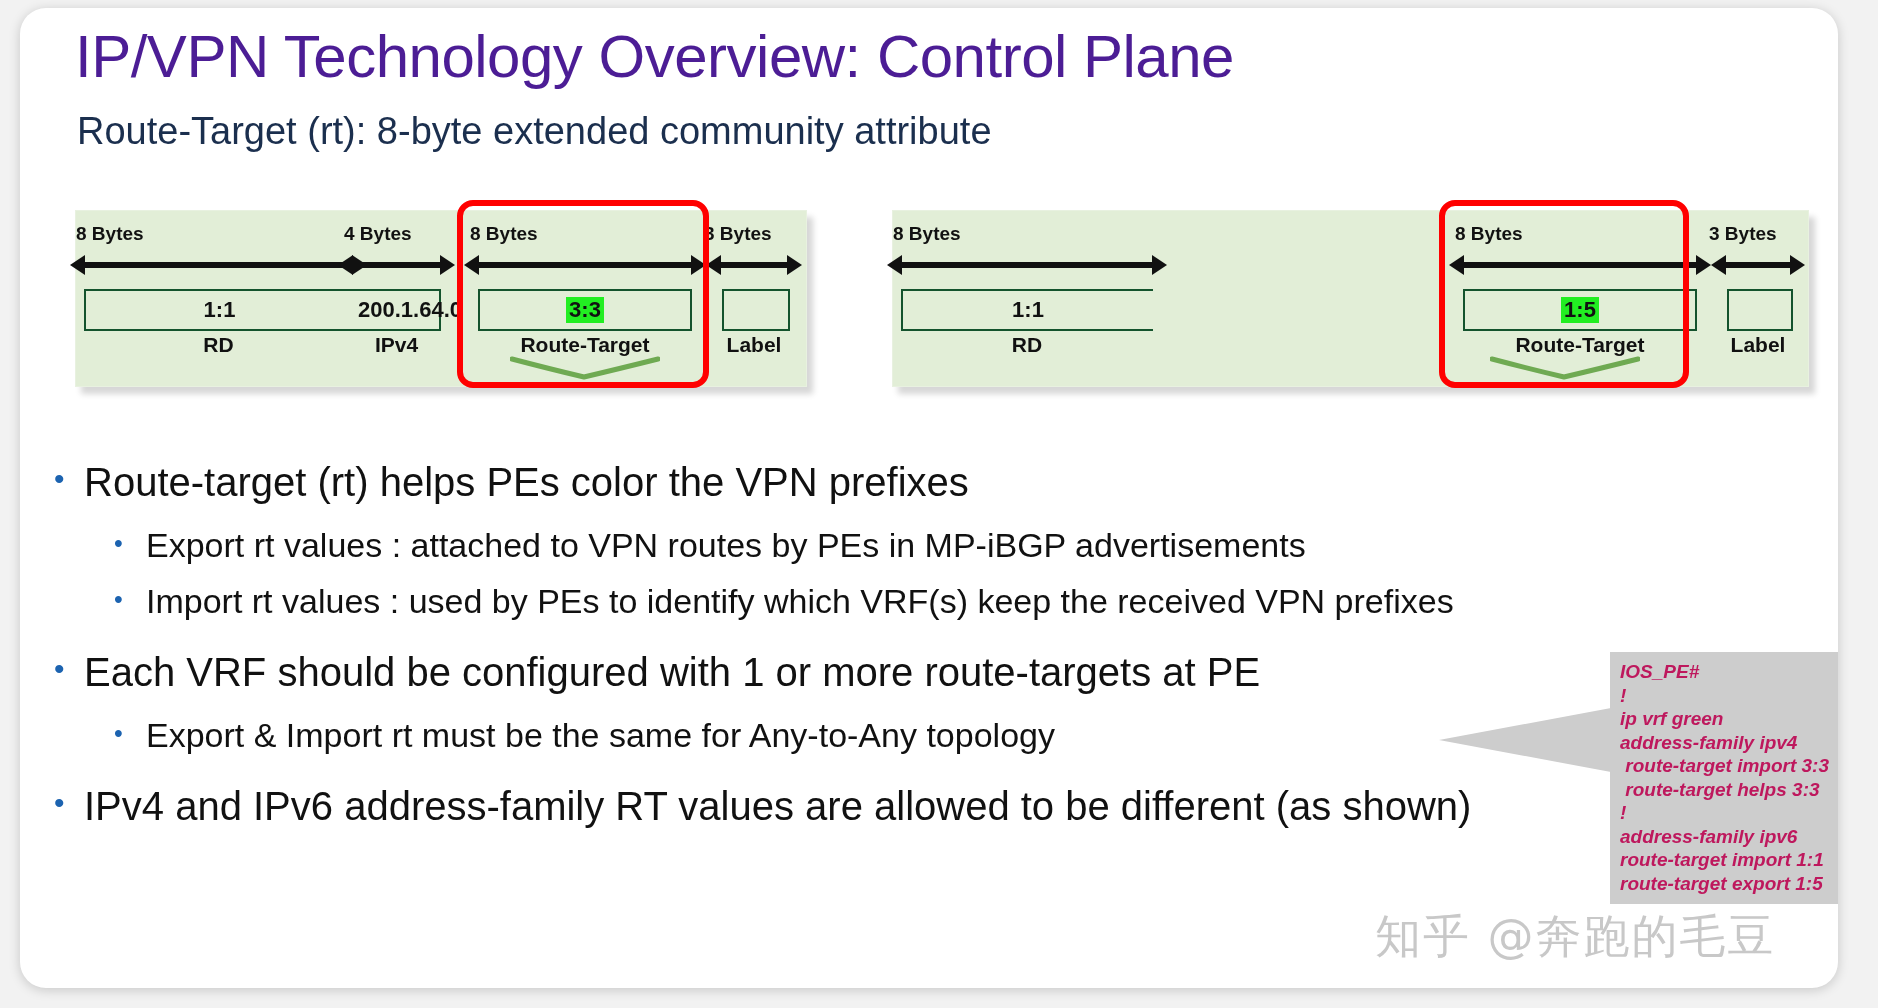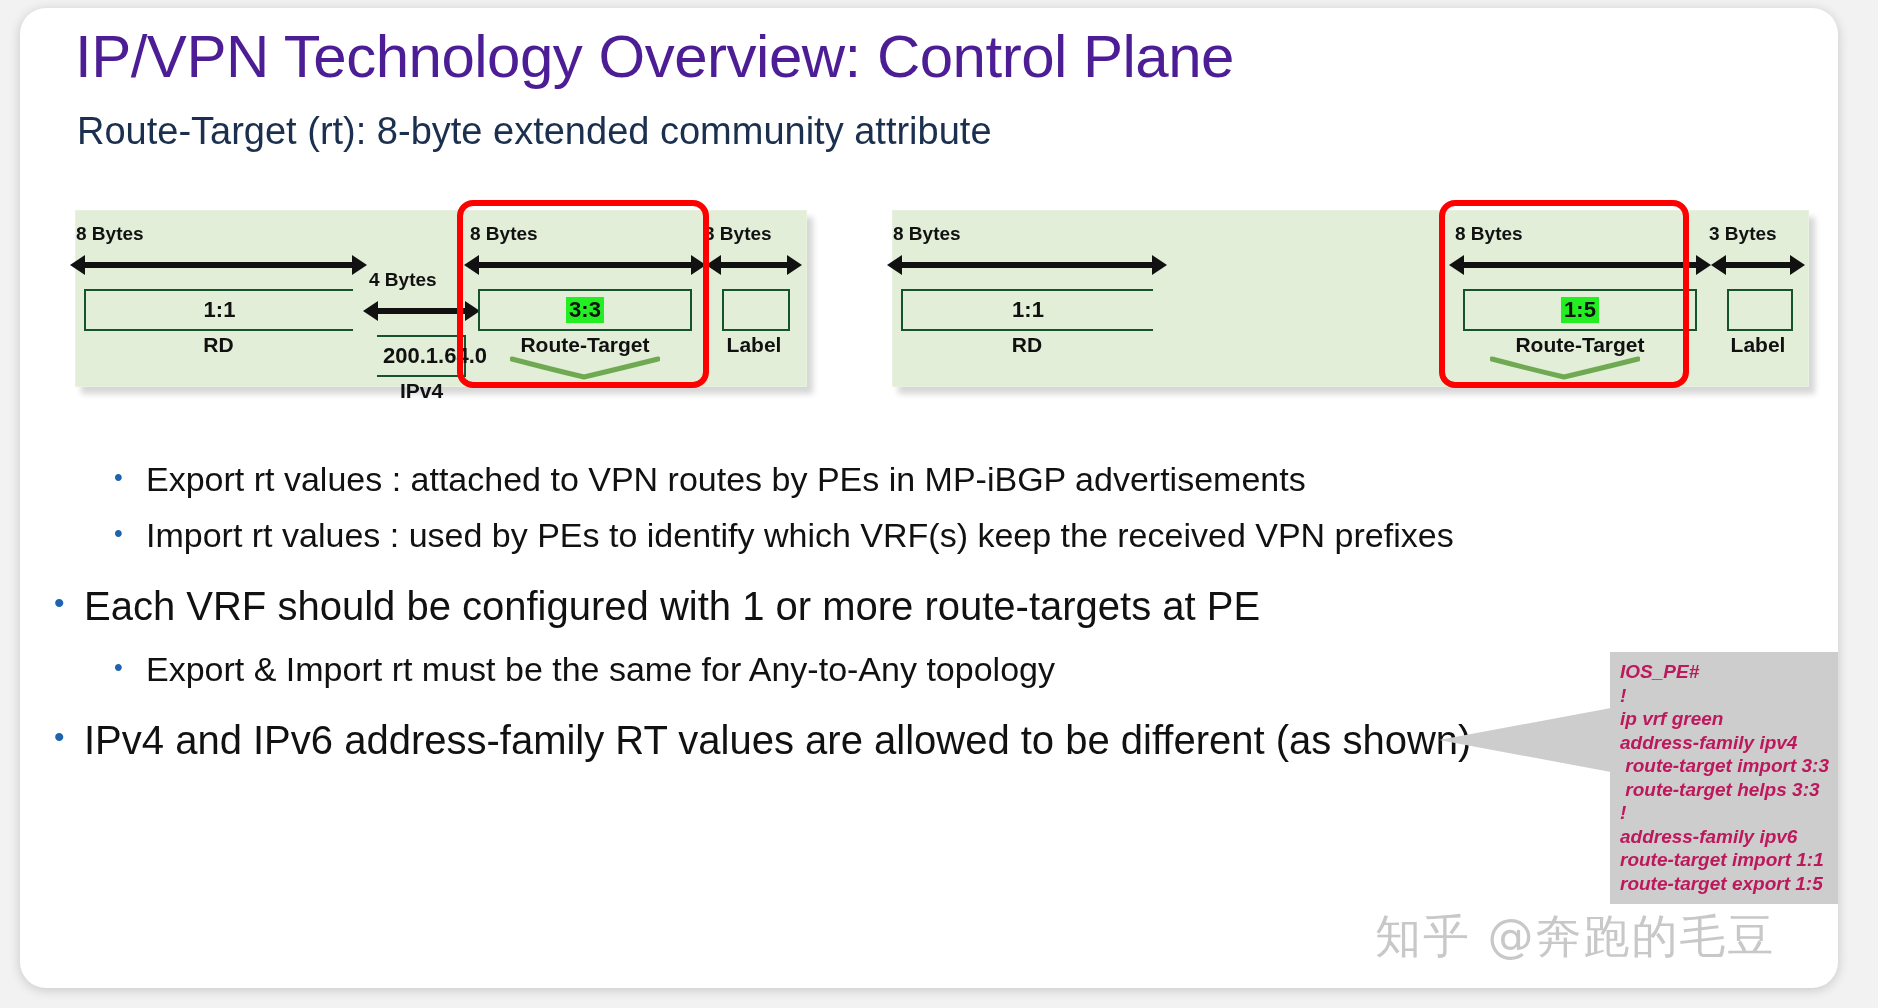--- a/index.html
+++ b/index.html
@@ -216,21 +216,21 @@
 
       <div class="seg" style="left:0px;width:285px;">
         <div class="arrow-label">8 Bytes</div>
         <div class="arrow-line"></div>
         <div class="field-box nb-right">
           <span class="field-val">1:1</span>
         </div>
         <div class="field-name">RD</div>
       </div>
 
-      <div class="seg" style="left:293px;width:105px;margin-top:46px;">
+      <div class="seg" style="left:268px;width:105px;">
         <div class="arrow-label">4 Bytes</div>
         <div class="arrow-line"></div>
         <div class="field-box nb-left">
           <span class="field-val leftal">200.1.64.0</span>
         </div>
         <div class="field-name">IPv4</div>
       </div>
 
       <div class="seg" style="left:394px;width:230px;">
         <div class="arrow-label">8 Bytes</div>
@@ -286,20 +286,21 @@
         <div class="field-name">Label</div>
       </div>
     </div>
 
     <div class="redbox" style="left:1419px;top:192px;width:250px;height:188px;"></div>
     <svg class="brace" style="left:1470px;top:347px;" viewBox="0 0 150 26">
       <path d="M2 4 Q 40 14 74 22 Q 108 14 148 4" fill="none" stroke="#6faa52" stroke-width="5" stroke-linecap="round"></path>
     </svg>
 
     <div class="bullets">
+      <div class="b1">Route-target (rt) helps PEs color the VPN prefixes</div>
       <div class="b2">Export rt values : attached to VPN routes by PEs in MP-iBGP advertisements</div>
       <div class="b2">Import rt values : used by PEs to identify which VRF(s) keep the received VPN prefixes</div>
       <div class="b1 gap-top">Each VRF should be configured with 1 or more route-targets at PE</div>
       <div class="b2">Export &amp; Import rt must be the same for Any-to-Any topology</div>
       <div class="b1 gap-top">IPv4 and IPv6 address-family RT values are allowed to be different (as shown)</div>
     </div>
 
     <div class="callout-tail"></div>
     <div class="callout">
       <div class="cli-line">IOS_PE#</div>

